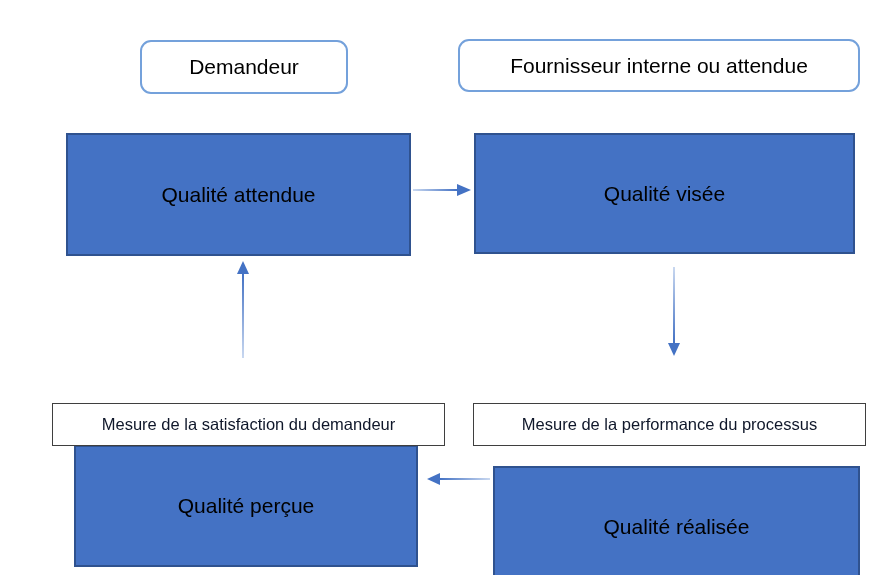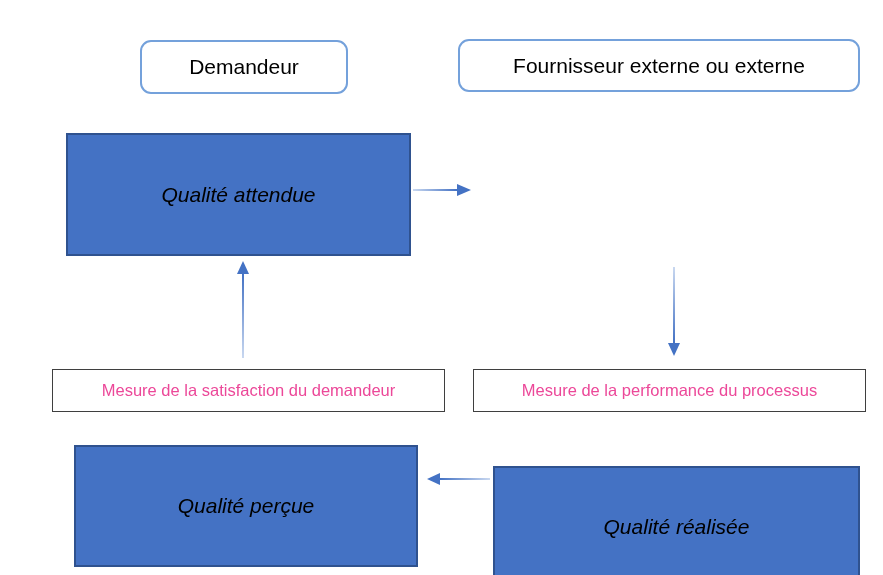--- a/index.html
+++ b/index.html
@@ -36,38 +36,38 @@
   
   .qbox {
     background: #4472c4;
     border: 2px solid #2f528f;
     color: #000000;
     display: flex;
     align-items: center;
     justify-content: center;
     font-size: 21px;
     text-align: center;
-    font-style: italic;
   }
   .qbox-attendue { left: 66px;  top: 133px; width: 345px; height: 123px; }
   .qbox-visee    { left: 474px; top: 133px; width: 381px; height: 121px; }
   .qbox-percue   { left: 74px;  top: 421px; width: 344px; height: 122px; margin-top: 24px; }
   .qbox-realisee { left: 493px; top: 423px; width: 367px; height: 122px; margin-top: 43px; }
 
   
   .measure {
     background: #ffffff;
     border: 1.5px solid #3f3f3f;
-    color: #ec4899;
+    color: #0f172a;
     display: flex;
     align-items: center;
     justify-content: center;
     font-size: 16.5px;
     text-align: center;
     white-space: nowrap;
+    margin-top: 34px;
   }
   .measure-satisfaction { left: 52px;  top: 369px; width: 393px; height: 43px; }
   .measure-performance  { left: 473px; top: 369px; width: 393px; height: 43px; }
 
   .arrow-layer {
     position: absolute;
     left: 0; top: 0;
     width: 883px;
     height: 575px;
     pointer-events: none;
@@ -117,27 +117,30 @@
       <line x1="490" y1="479" x2="439" y2="479" stroke="url(#gLeft)" stroke-width="2"></line>
       <polygon points="440,473 427,479 440,485" fill="#4472c4"></polygon>
     </g>
   </svg>
 
   <div class="abs actor actor-demandeur">
     <span>Demandeur</span>
   </div>
 
   <div class="abs actor actor-fournisseur">
-    <span>Fournisseur externe ou externe</span>
+    <span>Fournisseur interne ou attendue</span>
   </div>
 
   <div class="abs qbox qbox-attendue">
     <span>Qualité attendue</span>
   </div>
 
+  <div class="abs qbox qbox-visee">
+    <span>Qualité visée</span>
+  </div>
 
   <div class="abs qbox qbox-percue">
     <span>Qualité perçue</span>
   </div>
 
   <div class="abs qbox qbox-realisee">
     <span>Qualité réalisée</span>
   </div>
 
   <div class="abs measure measure-satisfaction">

